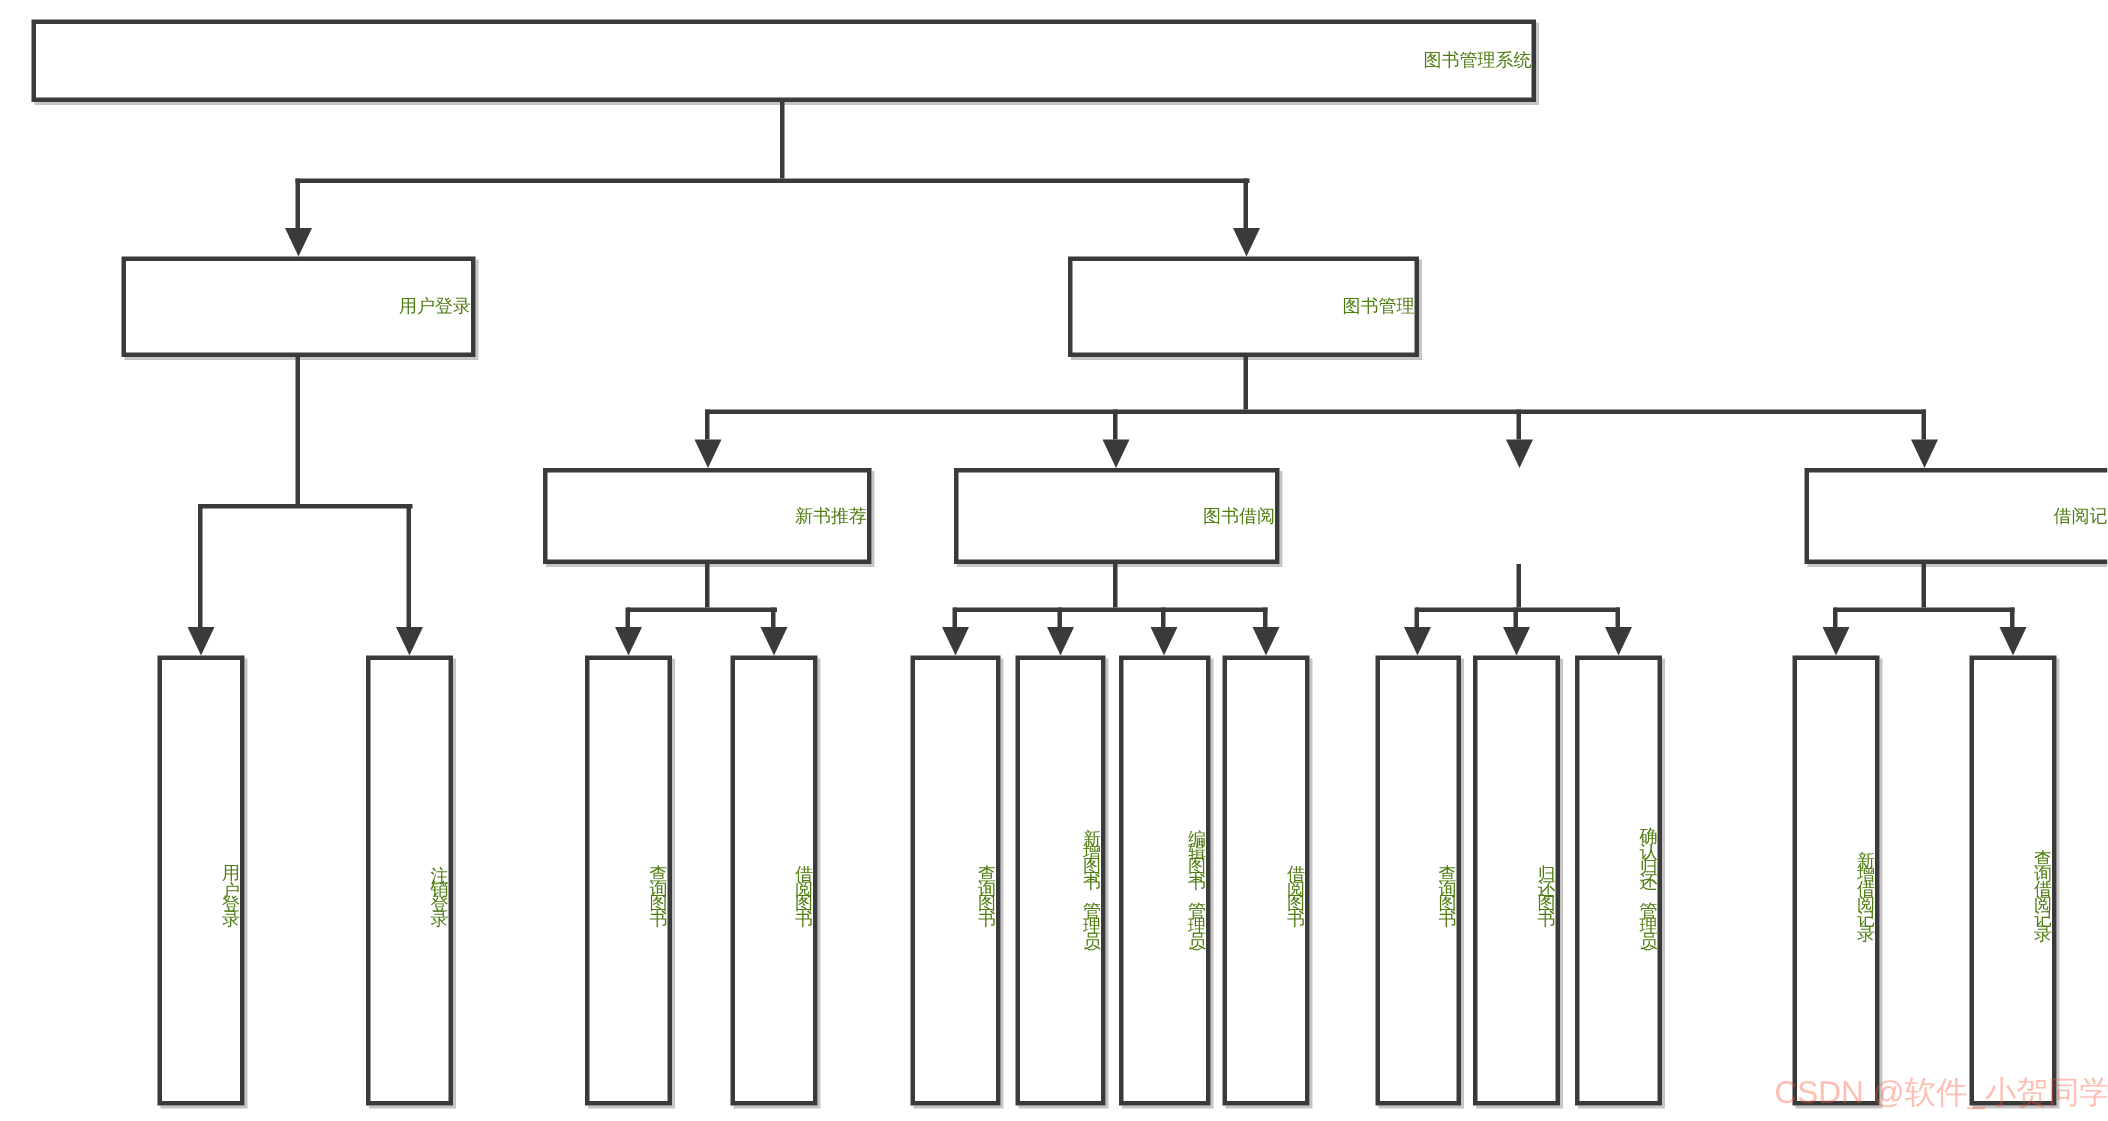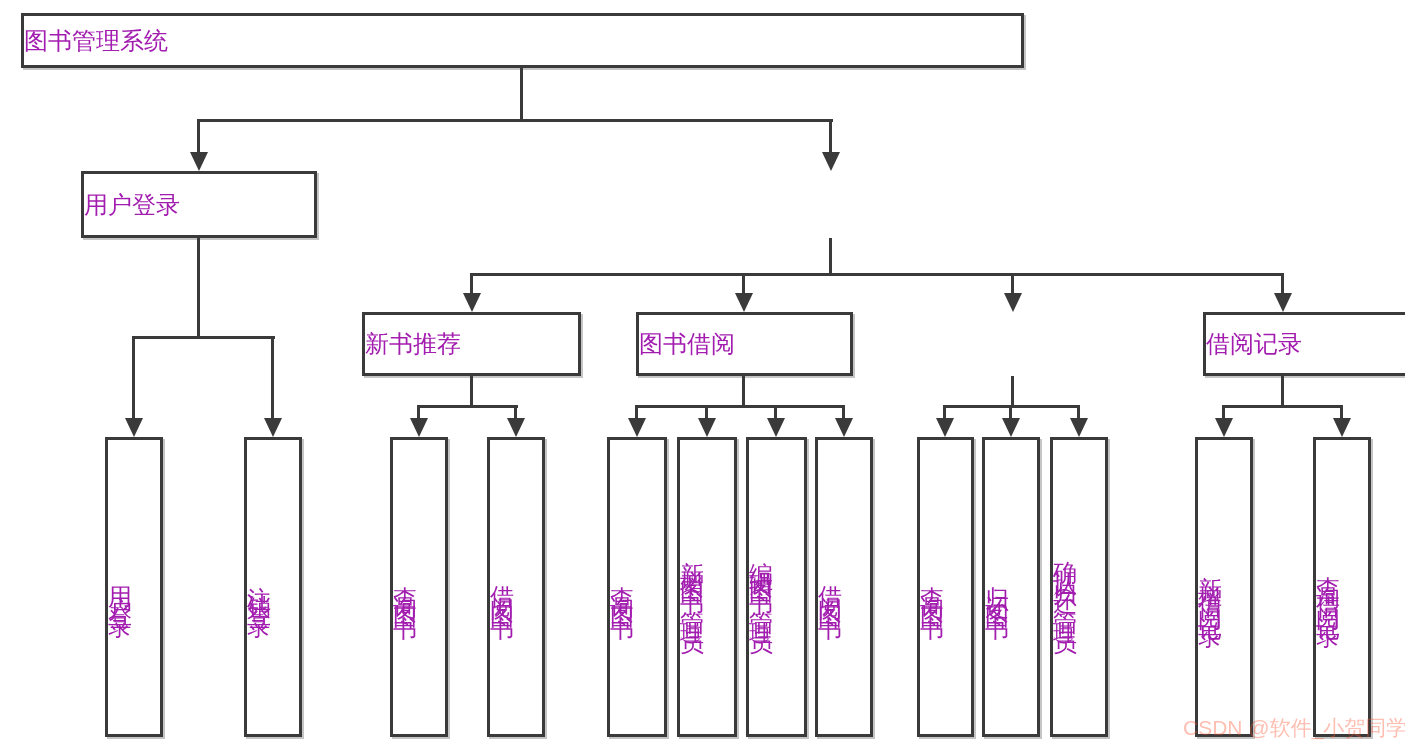--- a/index.html
+++ b/index.html
@@ -9,23 +9,23 @@
     background:#ffffff;
     font-family:"Liberation Sans","DejaVu Sans",sans-serif;
     overflow:hidden;
   }
   .box{
     position:absolute;
     box-sizing:border-box;
     border:3px solid #3a3a3a;
     background:#ffffff;
     box-shadow:2px 2px 0 rgba(90,90,90,0.35);
-    display:flex;align-items:center;justify-content:flex-start;
-    color:#a21caf;
-    font-size:24px;
+    display:flex;align-items:center;justify-content:flex-end;
+    color:#4d7c0f;
+    font-size:12px;
     text-align:center;
   }
   .vtext{
     writing-mode:vertical-rl;
     text-orientation:mixed;
     letter-spacing:10px;
     line-height:1;
     white-space:nowrap;
   }
   .hline,.vline{position:absolute;background:#3a3a3a;}
@@ -58,20 +58,23 @@
     <span>图书管理系统</span>
   </div>
 
   <div class="vline" style="left:520px;top:68px;height:51px;"></div>
   <div class="hline" style="left:197px;top:119px;width:636px;"></div>
   <div class="varrow" style="left:197px;top:119px;height:33px;"></div>
   <div class="varrow" style="left:829px;top:119px;height:33px;"></div>
 
   <div class="box" style="left:81px;top:171px;width:236px;height:67px;">
     <span>用户登录</span>
+  </div>
+  <div class="box" style="left:712px;top:171px;width:234px;height:67px;">
+    <span>图书管理</span>
   </div>
 
   <div class="vline" style="left:197px;top:238px;height:98px;"></div>
   <div class="hline" style="left:133px;top:336px;width:142px;"></div>
   <div class="varrow" style="left:132px;top:336px;height:82px;"></div>
   <div class="varrow" style="left:271px;top:336px;height:82px;"></div>
 
   <div class="vline" style="left:829px;top:238px;height:35px;"></div>
   <div class="hline" style="left:470px;top:273px;width:814px;"></div>
   <div class="varrow" style="left:470px;top:273px;height:20px;"></div>

